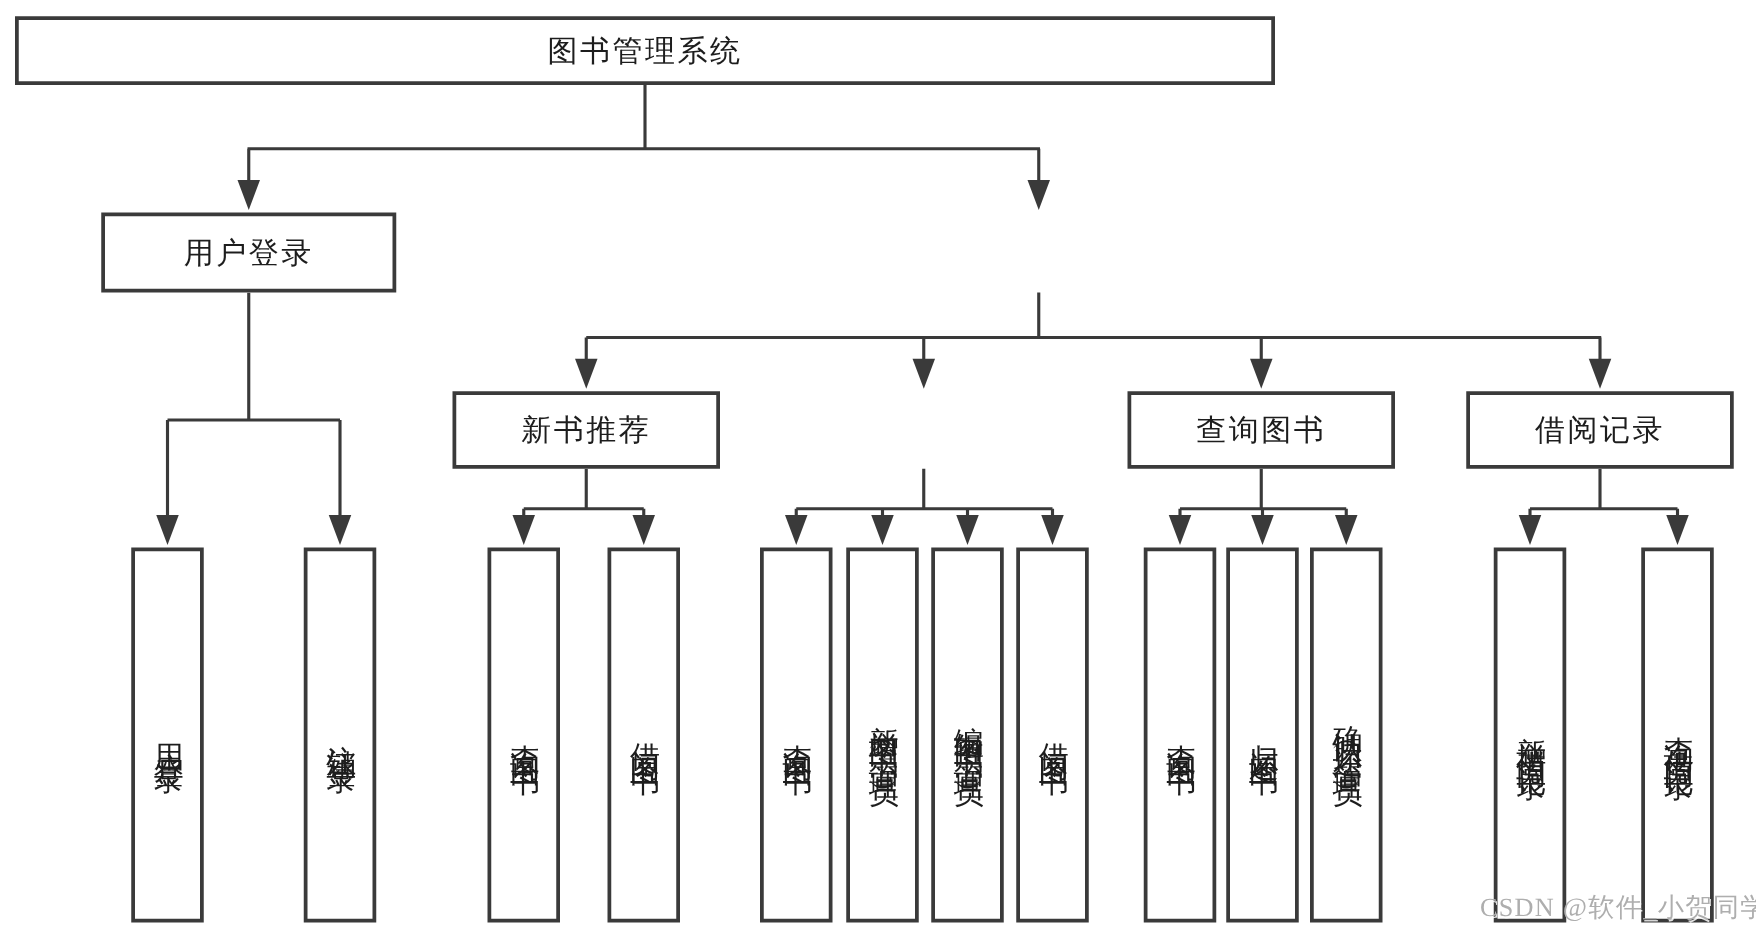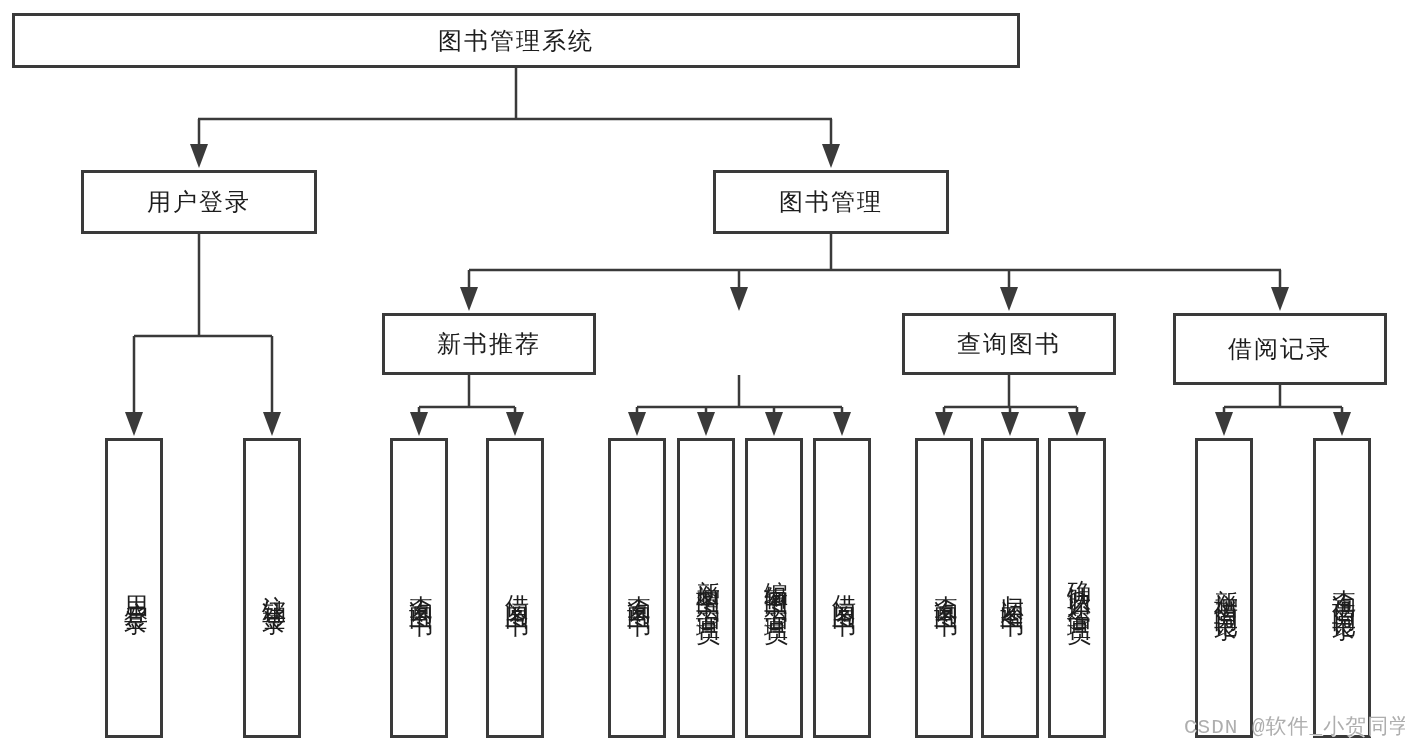--- a/index.html
+++ b/index.html
@@ -7,21 +7,21 @@
     --text:#1d1d1d;
   }
   *{margin:0;padding:0;box-sizing:border-box;}
   html,body{background:#fff;}
   .stage{
     position:relative;
     width:1405px;
     height:747px;
     background:#fff;
     overflow:hidden;
-    font-family:Liberation Mono, monospace;
+    font-family:Liberation Serif, serif;
     color:var(--text);
   }
   .wires{
     position:absolute;
     left:0;top:0;
     width:1405px;height:747px;
   }
   .node{
     position:absolute;
     border:3px solid var(--line);
@@ -95,31 +95,28 @@
     </g>
   </svg>
 
   <div class="node" style="left:12px;top:13px;width:1008px;height:55px">
     <span>图书管理系统</span>
   </div>
 
   <div class="node" style="left:81px;top:170px;width:236px;height:64px">
     <span>用户登录</span>
   </div>
-  <div class="node" style="left:713px;top:170px;width:236px;height:64px">
-    <span>图书管理</span>
-  </div>
 
-  <div class="node" style="left:382px;top:313px;width:214px;height:62px">
+  <div class="node" style="left:362px;top:313px;width:214px;height:62px">
     <span>新书推荐</span>
   </div>
   <div class="node" style="left:902px;top:313px;width:214px;height:62px">
     <span>查询图书</span>
   </div>
-  <div class="node" style="left:1173px;top:313px;width:214px;height:72px">
+  <div class="node" style="left:1173px;top:313px;width:214px;height:62px">
     <span>借阅记录</span>
   </div>
 
   <div class="vnode" style="left:105px;top:438px;width:58px;height:300px">
     <span class="vtext">用户登录</span>
   </div>
   <div class="vnode" style="left:243px;top:438px;width:58px;height:300px">
     <span class="vtext">注销登录</span>
   </div>
 

